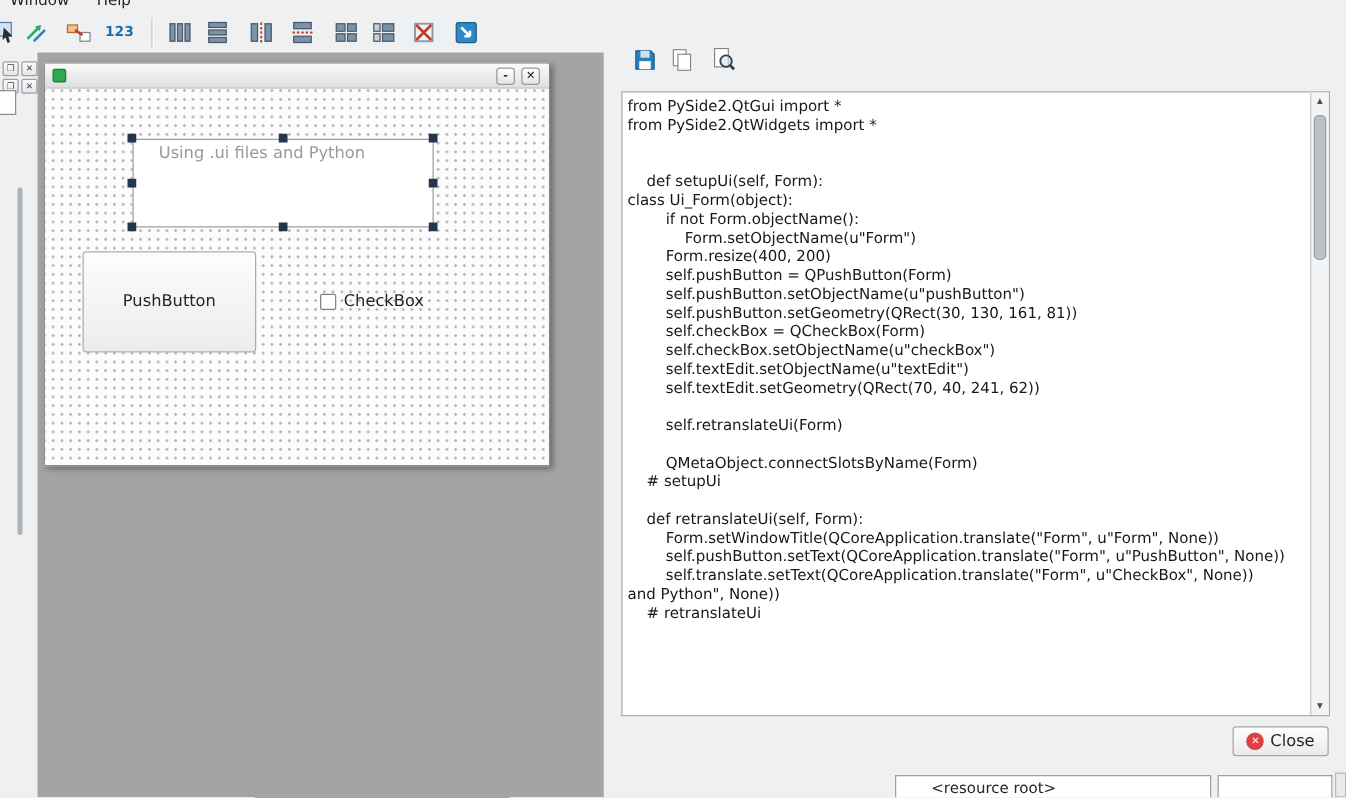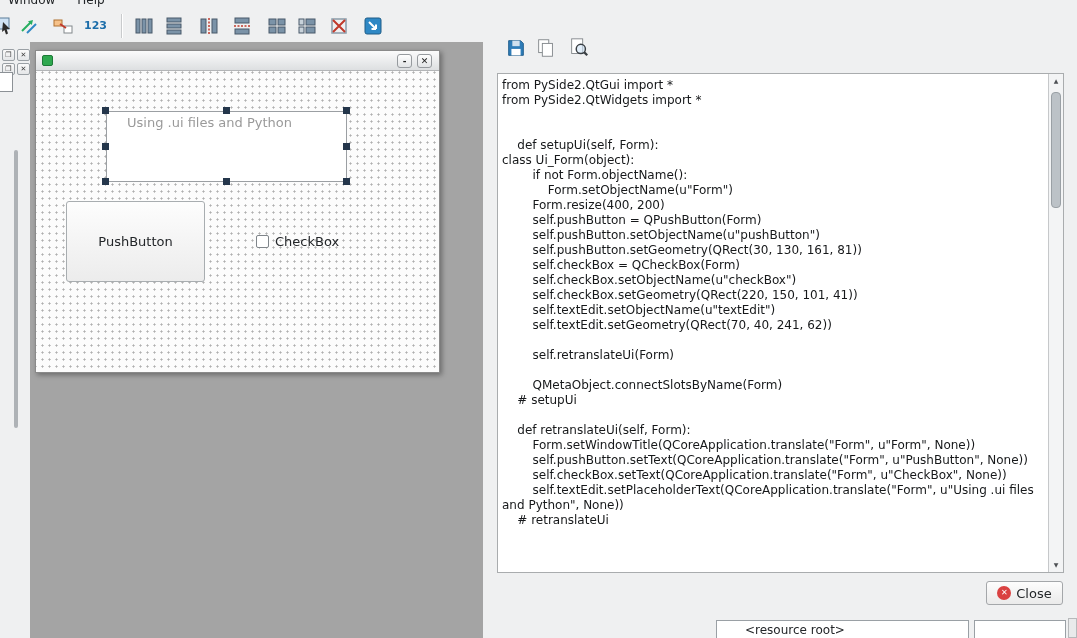--- a/index.html
+++ b/index.html
@@ -270,34 +270,32 @@
         <div class="code-line">    def setupUi(self, Form):</div>
         <div class="code-line">class Ui_Form(object):</div>
         <div class="code-line">        if not Form.objectName():</div>
         <div class="code-line">            Form.setObjectName(u"Form")</div>
         <div class="code-line">        Form.resize(400, 200)</div>
         <div class="code-line">        self.pushButton = QPushButton(Form)</div>
         <div class="code-line">        self.pushButton.setObjectName(u"pushButton")</div>
         <div class="code-line">        self.pushButton.setGeometry(QRect(30, 130, 161, 81))</div>
         <div class="code-line">        self.checkBox = QCheckBox(Form)</div>
         <div class="code-line">        self.checkBox.setObjectName(u"checkBox")</div>
-        <div class="code-line">        self.checkBox.setGeometry(QRect(220, 150, 101, 41))</div>
         <div class="code-line">        self.textEdit.setObjectName(u"textEdit")</div>
         <div class="code-line">        self.textEdit.setGeometry(QRect(70, 40, 241, 62))</div>
         <div class="code-line"></div>
         <div class="code-line">        self.retranslateUi(Form)</div>
         <div class="code-line"></div>
         <div class="code-line">        QMetaObject.connectSlotsByName(Form)</div>
         <div class="code-line">    # setupUi</div>
         <div class="code-line"></div>
         <div class="code-line">    def retranslateUi(self, Form):</div>
         <div class="code-line">        Form.setWindowTitle(QCoreApplication.translate("Form", u"Form", None))</div>
         <div class="code-line">        self.pushButton.setText(QCoreApplication.translate("Form", u"PushButton", None))</div>
-        <div class="code-line">        self.checkBox.setText(QCoreApplication.translate("Form", u"CheckBox", None))</div>
-        <div class="code-line">        self.textEdit.setPlaceholderText(QCoreApplication.translate("Form", u"Using .ui files</div>
+        <div class="code-line">        self.translate.setText(QCoreApplication.translate("Form", u"CheckBox", None))</div>
         <div class="code-line">and Python", None))</div>
         <div class="code-line">    # retranslateUi</div>
       </div>
       <div class="vscroll">
         <div class="sb-btn sb-up">▲</div>
         <div class="sb-thumb"></div>
         <div class="sb-btn sb-down">▼</div>
       </div>
     </div>
 

